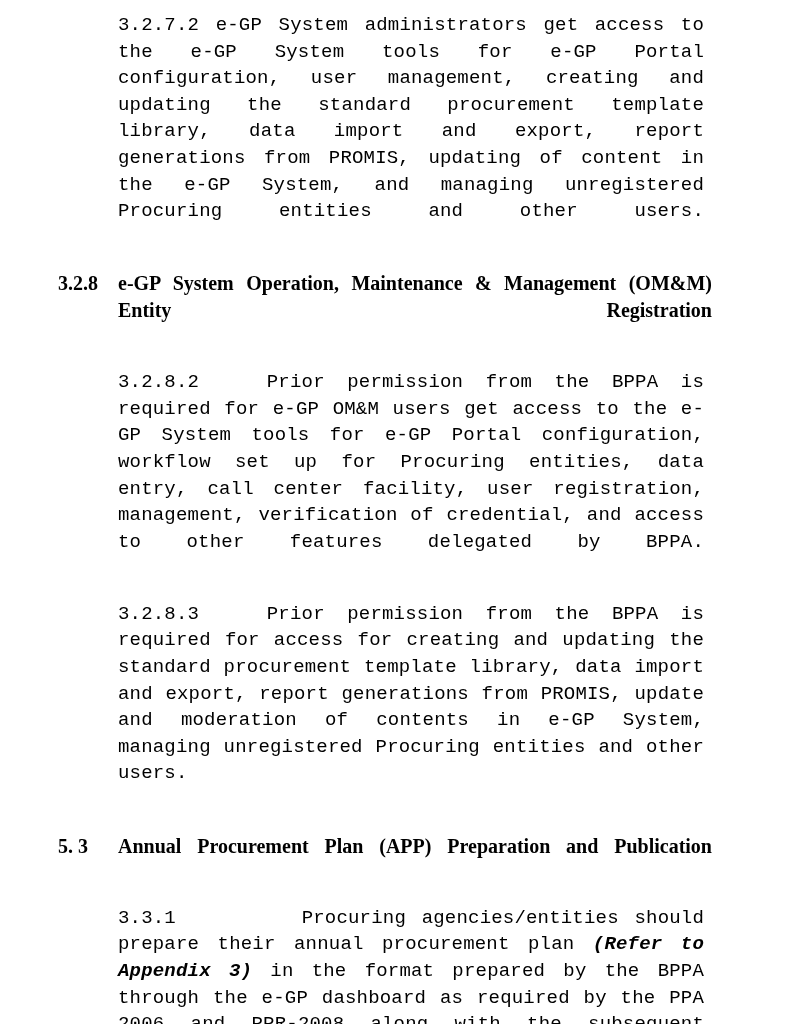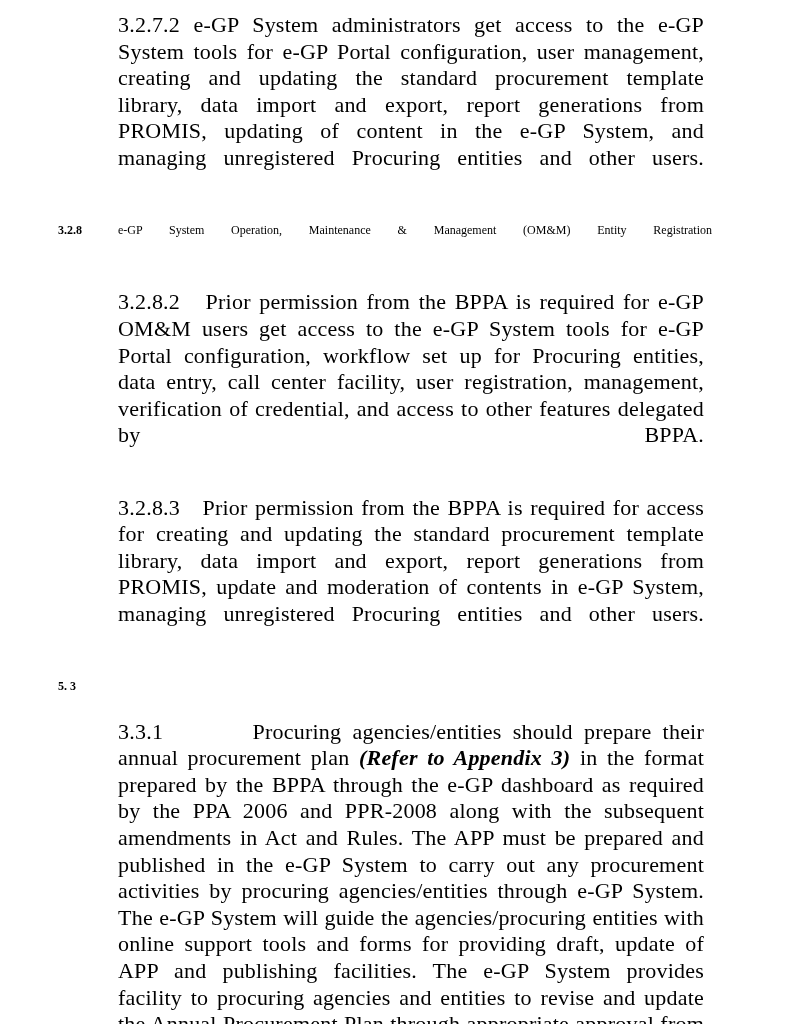--- a/index.html
+++ b/index.html
@@ -25,48 +25,49 @@
     box-sizing: border-box;
     padding: 12px 87px 0 58px;   
   }
 
   
 
   .para {
     margin: 0 8px 0 60px;          
     text-align: justify;
     text-justify: inter-word;
-    font-size: 22px;
+    font-size: 19px;
     line-height: 26.6px;
     letter-spacing: 0.01em;
     word-spacing: 0.02em;
     padding-bottom: 19px;        
+    font-family: Liberation Mono, monospace;
   }
 
   .para:last-child { padding-bottom: 0; }
 
   
   .heading {
     display: flex;
     align-items: flex-start;
-    font-size: 12px;
+    font-size: 20px;
     line-height: 26.6px;
     font-weight: bold;
     padding-bottom: 19px;
   }
   .heading .h-num {
     width: 60px;
     flex: 0 0 60px;
     white-space: pre;
   }
   .heading .h-title {
     flex: 1 1 auto;
     text-align: justify;
     text-justify: inter-word;
-    font-weight: normal;
+    font-weight: bold;
   }
   
   .heading .h-title::after {
     content: "";
     display: inline-block;
     width: 100%;
   }
 
   
   .clause-num { white-space: pre; }
@@ -98,19 +99,20 @@
   <p class="para">
     <span class="clause-num">3.2.8.2</span><span class="clause-num">   </span><span>Prior permission from the BPPA is required for e-GP OM&amp;M users get access to the e-GP System tools for e-GP Portal configuration, workflow set up for Procuring entities, data entry, call center facility, user registration, management, verification of credential, and access to other features delegated by BPPA.</span>
   </p>
 
   <p class="para">
     <span class="clause-num">3.2.8.3</span><span class="clause-num">   </span><span>Prior permission from the BPPA is required for access for creating and updating the standard procurement template library, data import and export, report generations from PROMIS, update and moderation of contents in e-GP System, managing unregistered Procuring entities and other users.</span>
   </p>
 
   <div class="heading">
     <span class="h-num">5. 3</span>
+    <span class="h-title">Annual Procurement Plan (APP) Preparation and Publication</span>
   </div>
 
   <p class="para">
     <span class="clause-num">3.3.1</span><span class="clause-num">        </span><span>Procuring agencies/entities should prepare their annual procurement plan </span><span class="bi">(Refer to Appendix 3)</span><span> in the format prepared by the BPPA through the e-GP dashboard as required by the PPA 2006 and PPR-2008 along with the subsequent amendments in Act and Rules. The APP must be prepared and published in the e-GP System to carry out any procurement activities by procuring agencies/entities through e-GP System. The e-GP System will guide the agencies/procuring entities with online support tools and forms for providing draft, update of APP and publishing facilities. The e-GP System provides facility to procuring agencies and entities to revise and update the Annual Procurement Plan through appropriate approval from the authority.</span>
   </p>
 
 </div>
 
 </body></html>

